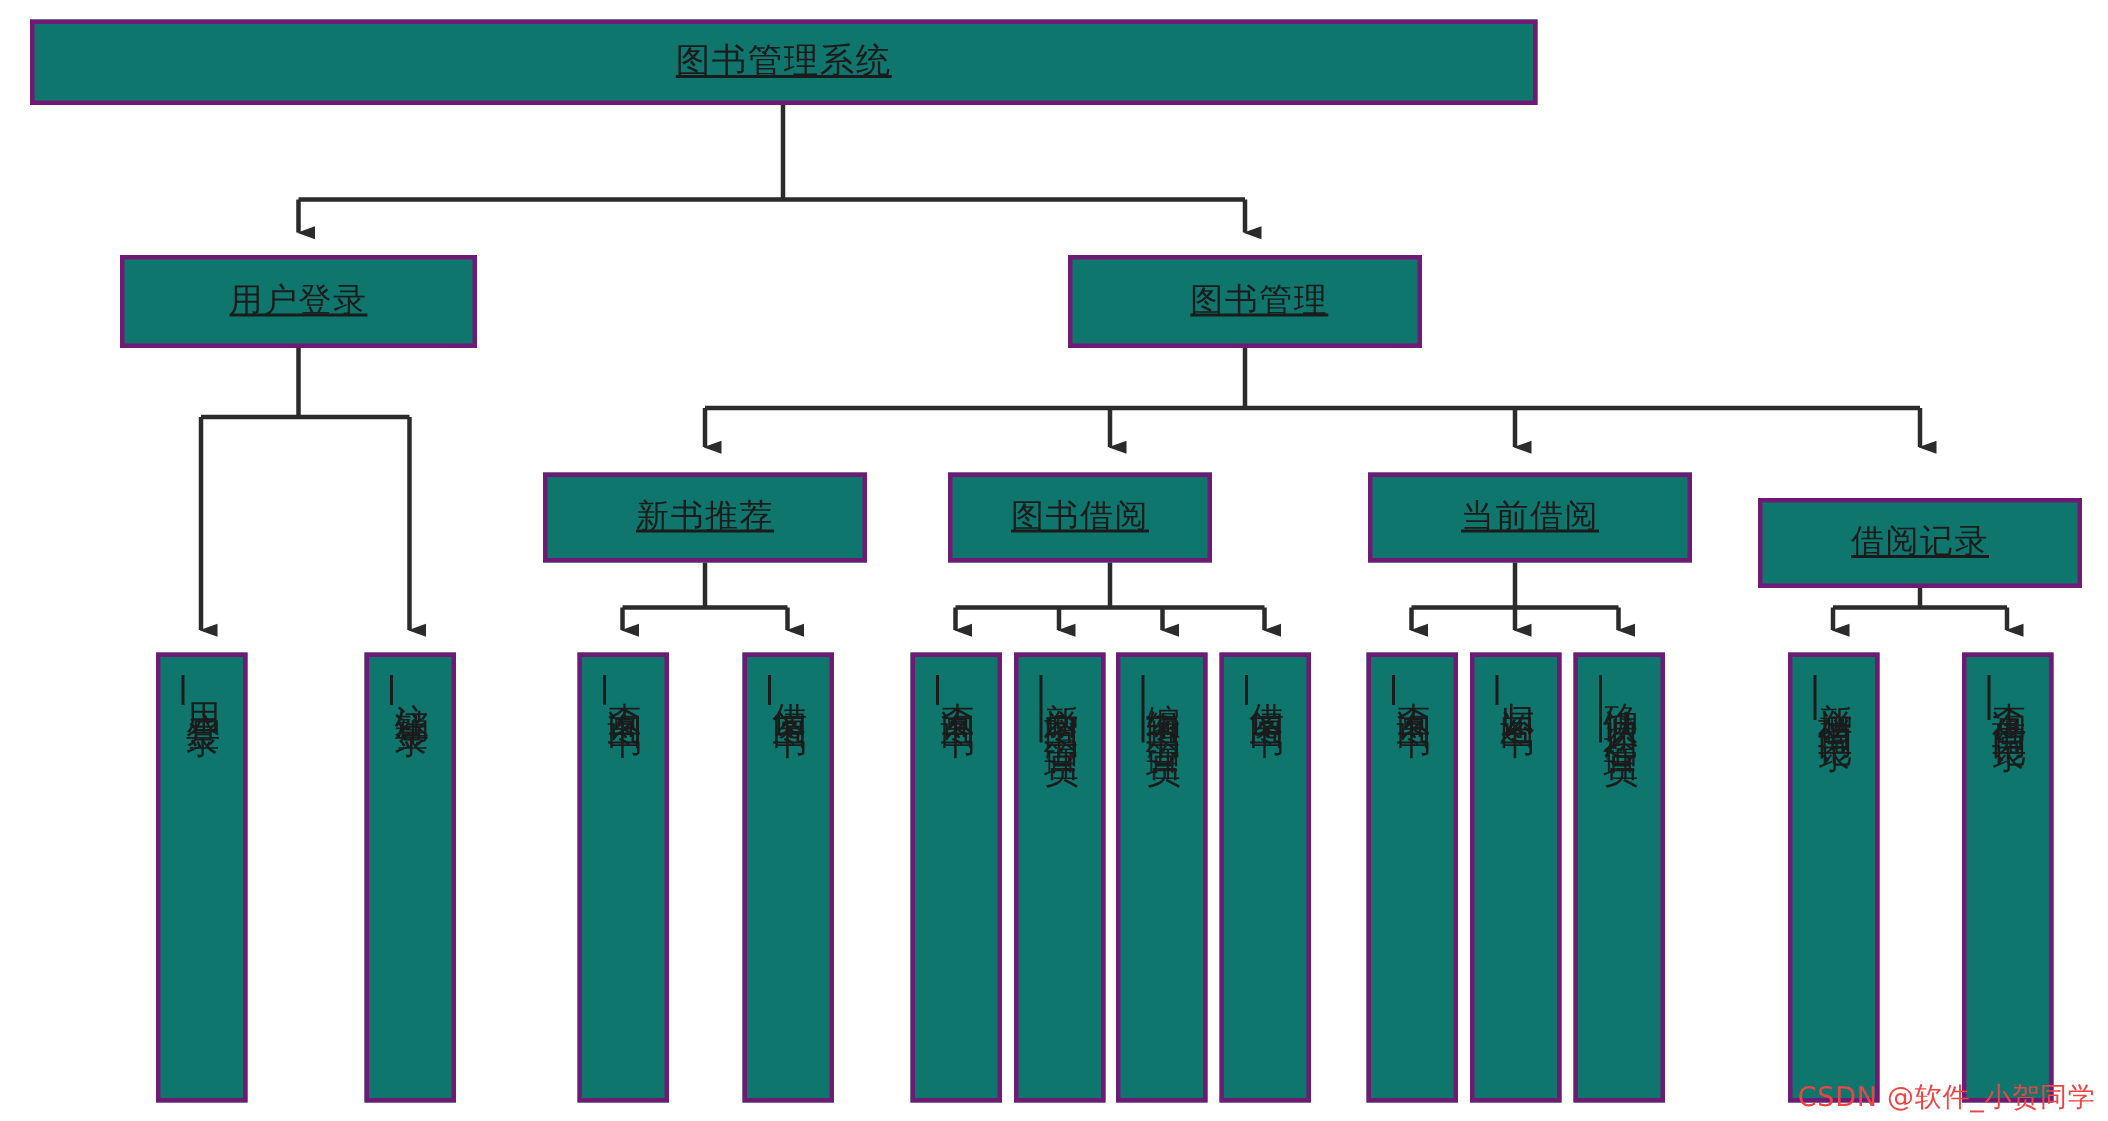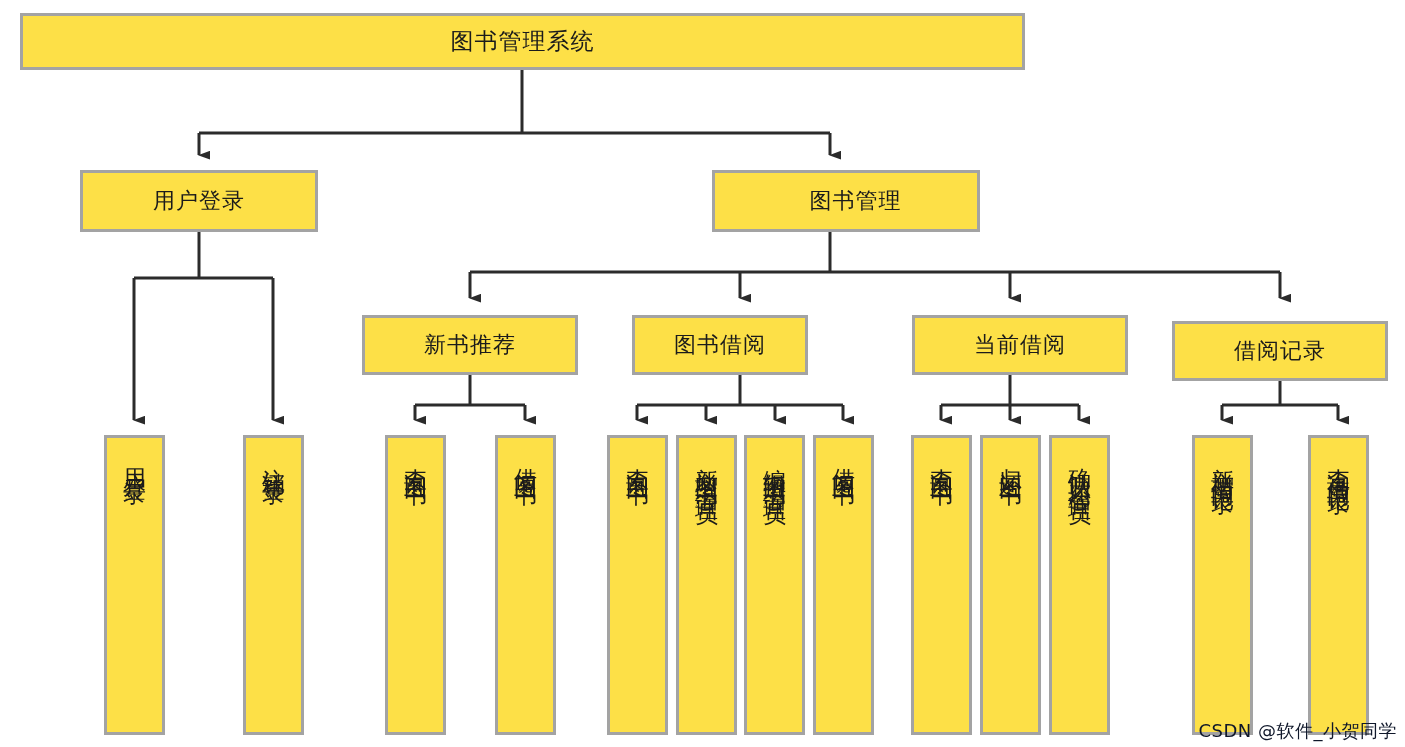--- a/index.html
+++ b/index.html
@@ -21,26 +21,27 @@
     position: absolute;
     left: 0;
     top: 0;
     width: 1405px;
     height: 747px;
     pointer-events: none;
   }
   .node {
     position: absolute;
     box-sizing: border-box;
-    background: #fde047;
-    border: 3px solid #a3a3a3;
+    background: #0f766e;
+    border: 3px solid #701a75;
     display: flex;
     align-items: center;
     justify-content: center;
     color: #1b1b1b;
+    text-decoration: underline;
   }
   .node .label {
     font-size: 22px;
     line-height: 1.18;
     letter-spacing: 1px;
     white-space: nowrap;
   }
   .node.root .label { font-size: 23px; }
   .node.level2 .label { font-size: 22px; }
   .node.level3 .label { font-size: 22px; }
@@ -59,21 +60,21 @@
     letter-spacing: 5px;
     line-height: 1;
     white-space: nowrap;
     text-align: left;
   }
   .watermark {
     position: absolute;
     right: 8px;
     bottom: 4px;
     font-size: 18px;
-    color: #0f172a;
+    color: #ef4444;
     letter-spacing: 0.5px;
     white-space: nowrap;
     font-family: "DejaVu Sans", "Liberation Sans", sans-serif;
   }
 </style>
 </head>
 <body>
 
 <div id="canvas">
 
@@ -127,34 +128,34 @@
     </g>
   </svg>
 
   <div class="node root" style="left:20px; top:13px; width:1005px; height:57px;">
     <span class="label">图书管理系统</span>
   </div>
 
   <div class="node level2" style="left:80px; top:170px; width:238px; height:62px;">
     <span class="label">用户登录</span>
   </div>
-  <div class="node level2" style="left:712px; top:170px; width:268px; height:62px;padding-left:19px;">
+  <div class="node level2" style="left:712px; top:170px; width:236px; height:62px;padding-left:19px;">
     <span class="label">图书管理</span>
   </div>
 
   <div class="node level3" style="left:362px; top:315px; width:216px; height:60px;">
     <span class="label">新书推荐</span>
   </div>
   <div class="node level3" style="left:632px; top:315px; width:176px; height:60px;">
     <span class="label">图书借阅</span>
   </div>
   <div class="node level3" style="left:912px; top:315px; width:216px; height:60px;">
     <span class="label">当前借阅</span>
   </div>
-  <div class="node level3" style="left:1172px; top:321px; width:216px; height:60px;">
+  <div class="node level3" style="left:1172px; top:332px; width:216px; height:60px;">
     <span class="label">借阅记录</span>
   </div>
 
   <div class="node leaf" style="left:104px; top:435px; width:61px; height:300px;">
     <span class="label">用户登录</span>
   </div>
   <div class="node leaf" style="left:243px; top:435px; width:61px; height:300px;">
     <span class="label">注销登录</span>
   </div>
 

